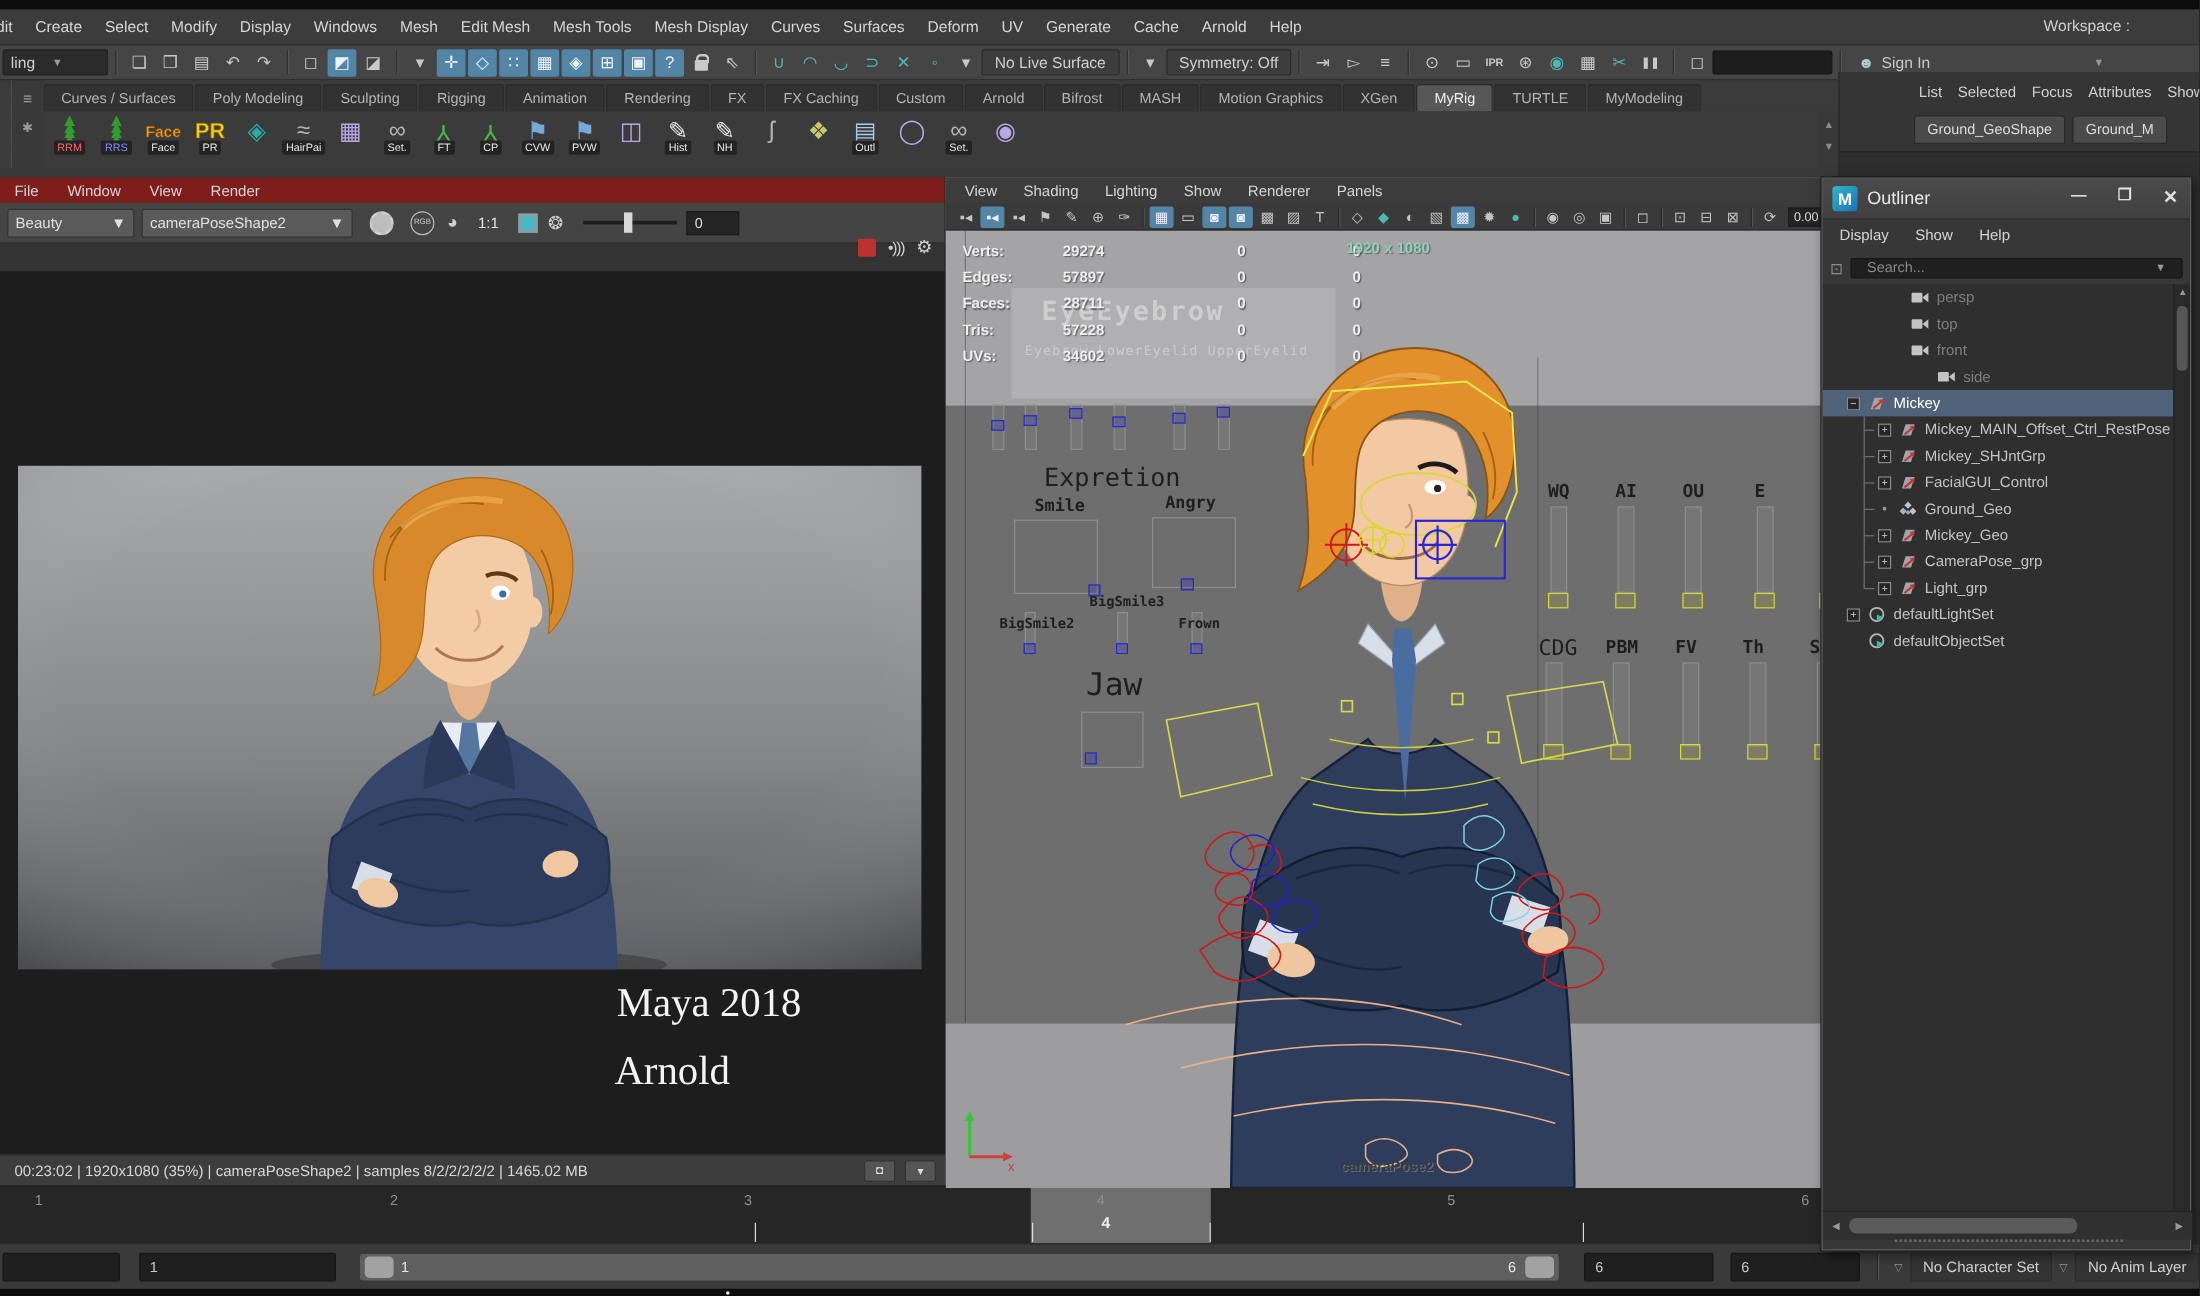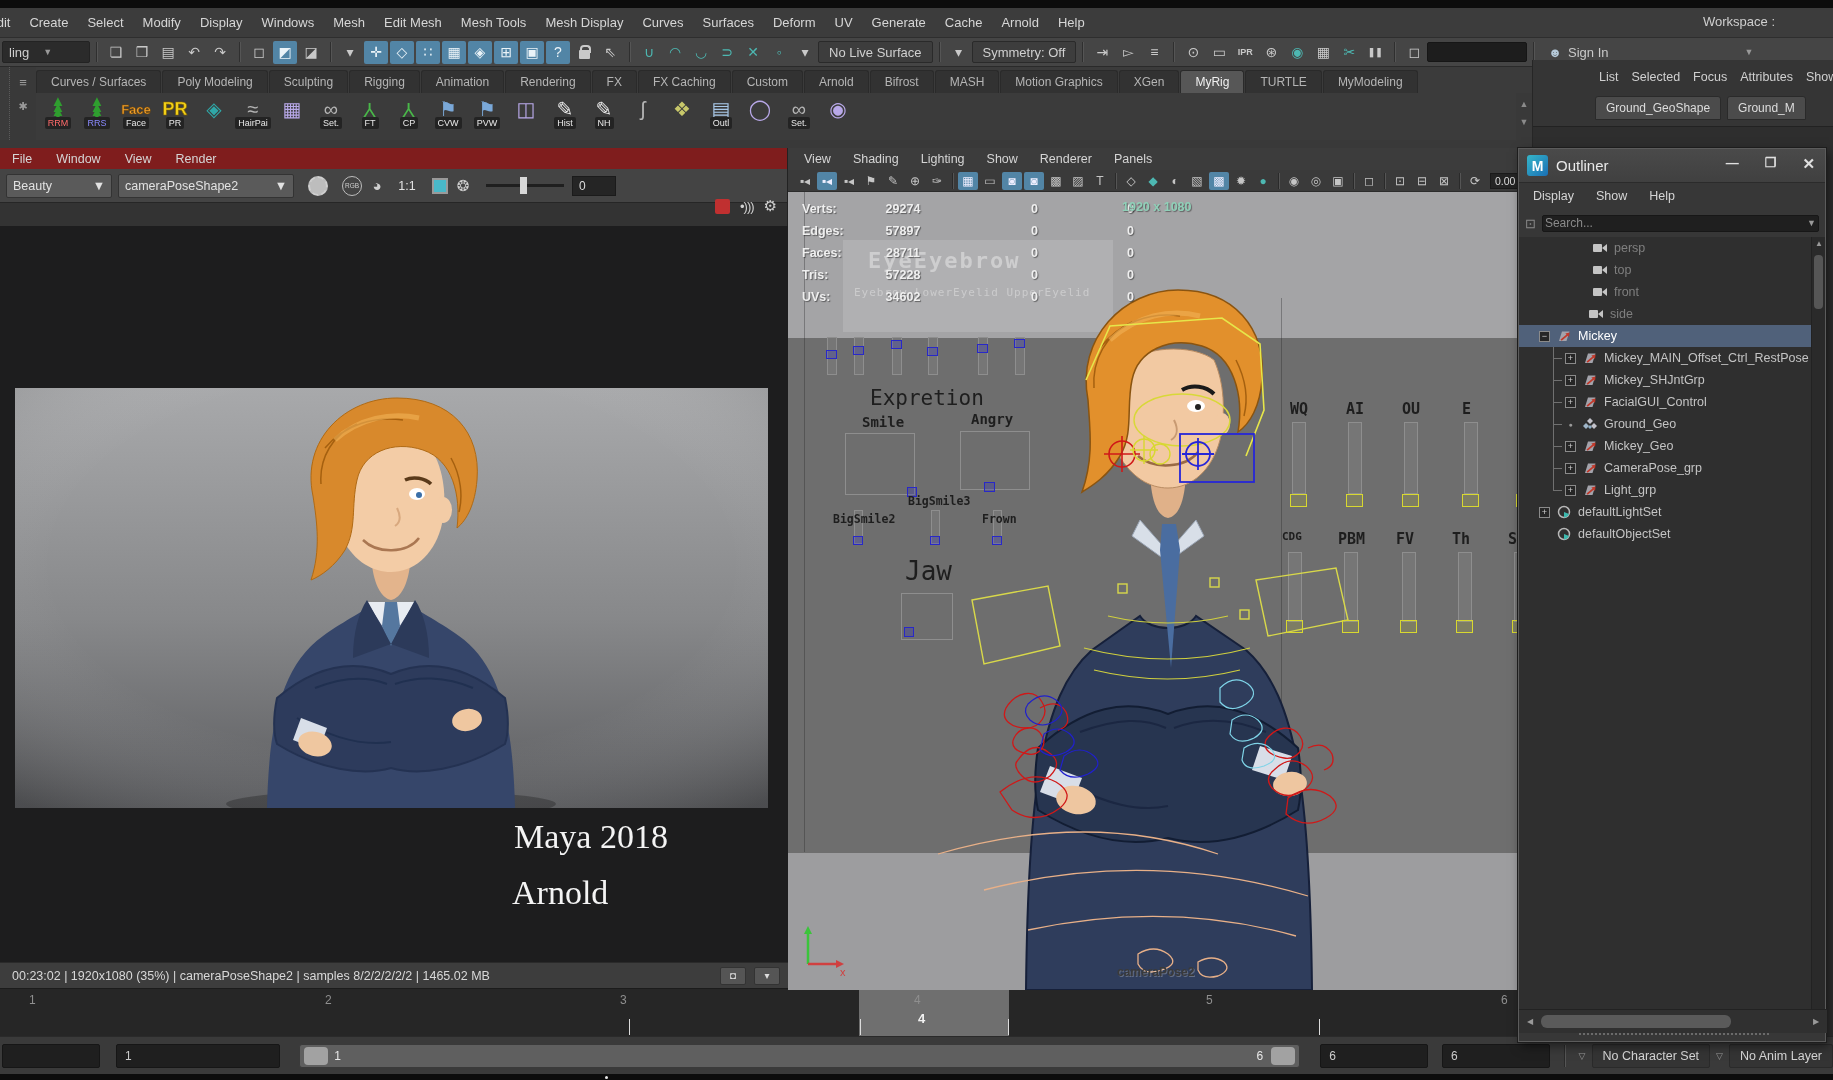--- a/index.html
+++ b/index.html
@@ -97,21 +97,21 @@
   .vp-cam-label{position:absolute;left:329px;top:817px;z-index:6;color:#3a3a3a;font-size:12px;font-weight:bold;text-shadow:1px 1px 0 rgba(255,255,255,.25)}
   .vp-border-line{position:absolute;z-index:2;border-left:1px solid rgba(40,40,40,.35)}
   
   .ol{left:1518px;top:148px;width:308px;height:894px;background:#373737;border:1px solid #5c5c5c;box-shadow:0 0 0 1px #1d1d1d, 3px 4px 10px rgba(0,0,0,.5);z-index:50}
   .ol-title{height:34px;background:linear-gradient(#4a4a4a,#404040);display:flex;align-items:center;padding:0 8px;border-bottom:1px solid #2b2b2b}
   .mlogo{width:21px;height:21px;border-radius:3px;background:linear-gradient(135deg,#35b6c9,#1a6fb5);color:#fff;font-weight:bold;display:flex;align-items:center;justify-content:center;font-size:14px;margin-right:8px}
   .ol-title-text{font-size:15px;color:#e8e8e8}
   .ol-btns{position:absolute;right:10px;top:6px;display:flex;gap:26px;color:#e0e0e0;font-size:13px;font-weight:bold}
   .ol-menus{height:26px;display:flex;gap:22px;align-items:center;padding-left:14px;font-size:12.5px;color:#d5d5d5;background:#373737}
   .ol-search{height:28px;display:flex;align-items:center;padding:0 6px;gap:6px;background:#373737}
-  .ol-search .fld{flex:1;height:17px;background:#1f1f1f;border:1px solid #171717;border-radius:2px;color:#8a8a8a;font-size:12px;display:flex;align-items:center;padding:0 2px;justify-content:space-between}
+  .ol-search .fld{flex:1;height:17px;background:#1f1f1f;border:1px solid #171717;border-radius:2px;color:#8a8a8a;font-size:12px;display:flex;align-items:center;padding:0 13px;justify-content:space-between}
   .ol-tree{position:absolute;left:0;top:88px;width:294px;height:772px;background:#2f2f2f;overflow:hidden}
   .ol-row{height:22px;display:flex;align-items:center;position:relative;font-size:12.5px;color:#c4c4c4;white-space:nowrap}
   .ol-row.sel{background:#50617a;color:#fff}
   .ol-row .dim{color:#7f7f7f}
   .exp{width:11px;height:11px;border:1px solid #8a8a8a;background:#262626;color:#cfcfcf;font-size:9px;line-height:9px;text-align:center;margin-right:6px;flex:none}
   .bullet{width:11px;text-align:center;color:#9a9a9a;font-size:7px;margin-right:6px;flex:none}
   .exp-sp{width:17px;flex:none}
   .oli{width:16px;height:14px;margin-right:6px;flex:none}
   .ol-row.child::before{content:"";position:absolute;left:34px;top:0;bottom:0;border-left:1px solid #707070}
   .ol-row.child.last::before{bottom:11px}
@@ -655,21 +655,21 @@
      <div class="hndl y" style="left:558px;top:346px;width:17px;height:13px"></div>
         <div class="gui mono" style="left:614px;top:252px;font-size:15px;font-weight:bold">OU</div>
      <div class="track" style="left:616px;top:274px;width:14px;height:72px"></div>
      <div class="hndl y" style="left:614px;top:346px;width:17px;height:13px"></div>
         <div class="gui mono" style="left:674px;top:252px;font-size:15px;font-weight:bold">E</div>
      <div class="track" style="left:676px;top:274px;width:14px;height:72px"></div>
      <div class="hndl y" style="left:674px;top:346px;width:17px;height:13px"></div>
         <div class="gui mono" style="left:728px;top:252px;font-size:15px;font-weight:bold">L</div>
      <div class="track" style="left:730px;top:274px;width:14px;height:72px"></div>
      <div class="hndl y" style="left:728px;top:346px;width:17px;height:13px"></div>
-        <div class="gui mono" style="left:494px;top:382px;font-size:11px;font-weight:bold">CDG</div>
+        <div class="gui mono" style="left:494px;top:382px;font-size:18px;font-weight:normal">CDG</div>
      <div class="track" style="left:500px;top:404px;width:14px;height:70px"></div>
      <div class="hndl y" style="left:498px;top:472px;width:17px;height:13px"></div>
         <div class="gui mono" style="left:550px;top:382px;font-size:15px;font-weight:bold">PBM</div>
      <div class="track" style="left:556px;top:404px;width:14px;height:70px"></div>
      <div class="hndl y" style="left:554px;top:472px;width:17px;height:13px"></div>
         <div class="gui mono" style="left:608px;top:382px;font-size:15px;font-weight:bold">FV</div>
      <div class="track" style="left:614px;top:404px;width:14px;height:70px"></div>
      <div class="hndl y" style="left:612px;top:472px;width:17px;height:13px"></div>
         <div class="gui mono" style="left:664px;top:382px;font-size:15px;font-weight:bold">Th</div>
      <div class="track" style="left:670px;top:404px;width:14px;height:70px"></div>
@@ -815,21 +815,21 @@
           </svg>
        <span class="dim">top</span>
         </div>
         <div class="ol-row" style="padding-left:56px">
           <span class="exp-sp"></span>
        <svg class="oli">
             <use href="#ic-camera" fill="#8a8a8a"></use>
           </svg>
        <span class="dim">front</span>
         </div>
-        <div class="ol-row" style="padding-left:52px">
+        <div class="ol-row" style="padding-left:78px">
           <span class="exp-sp"></span>
        <svg class="oli">
             <use href="#ic-camera" fill="#8a8a8a"></use>
           </svg>
        <span class="dim">side</span>
         </div>
         <div class="ol-row sel" style="padding-left:20px">
           <span class="exp">−</span>
        <svg class="oli">
             <use href="#ic-transform"></use>

